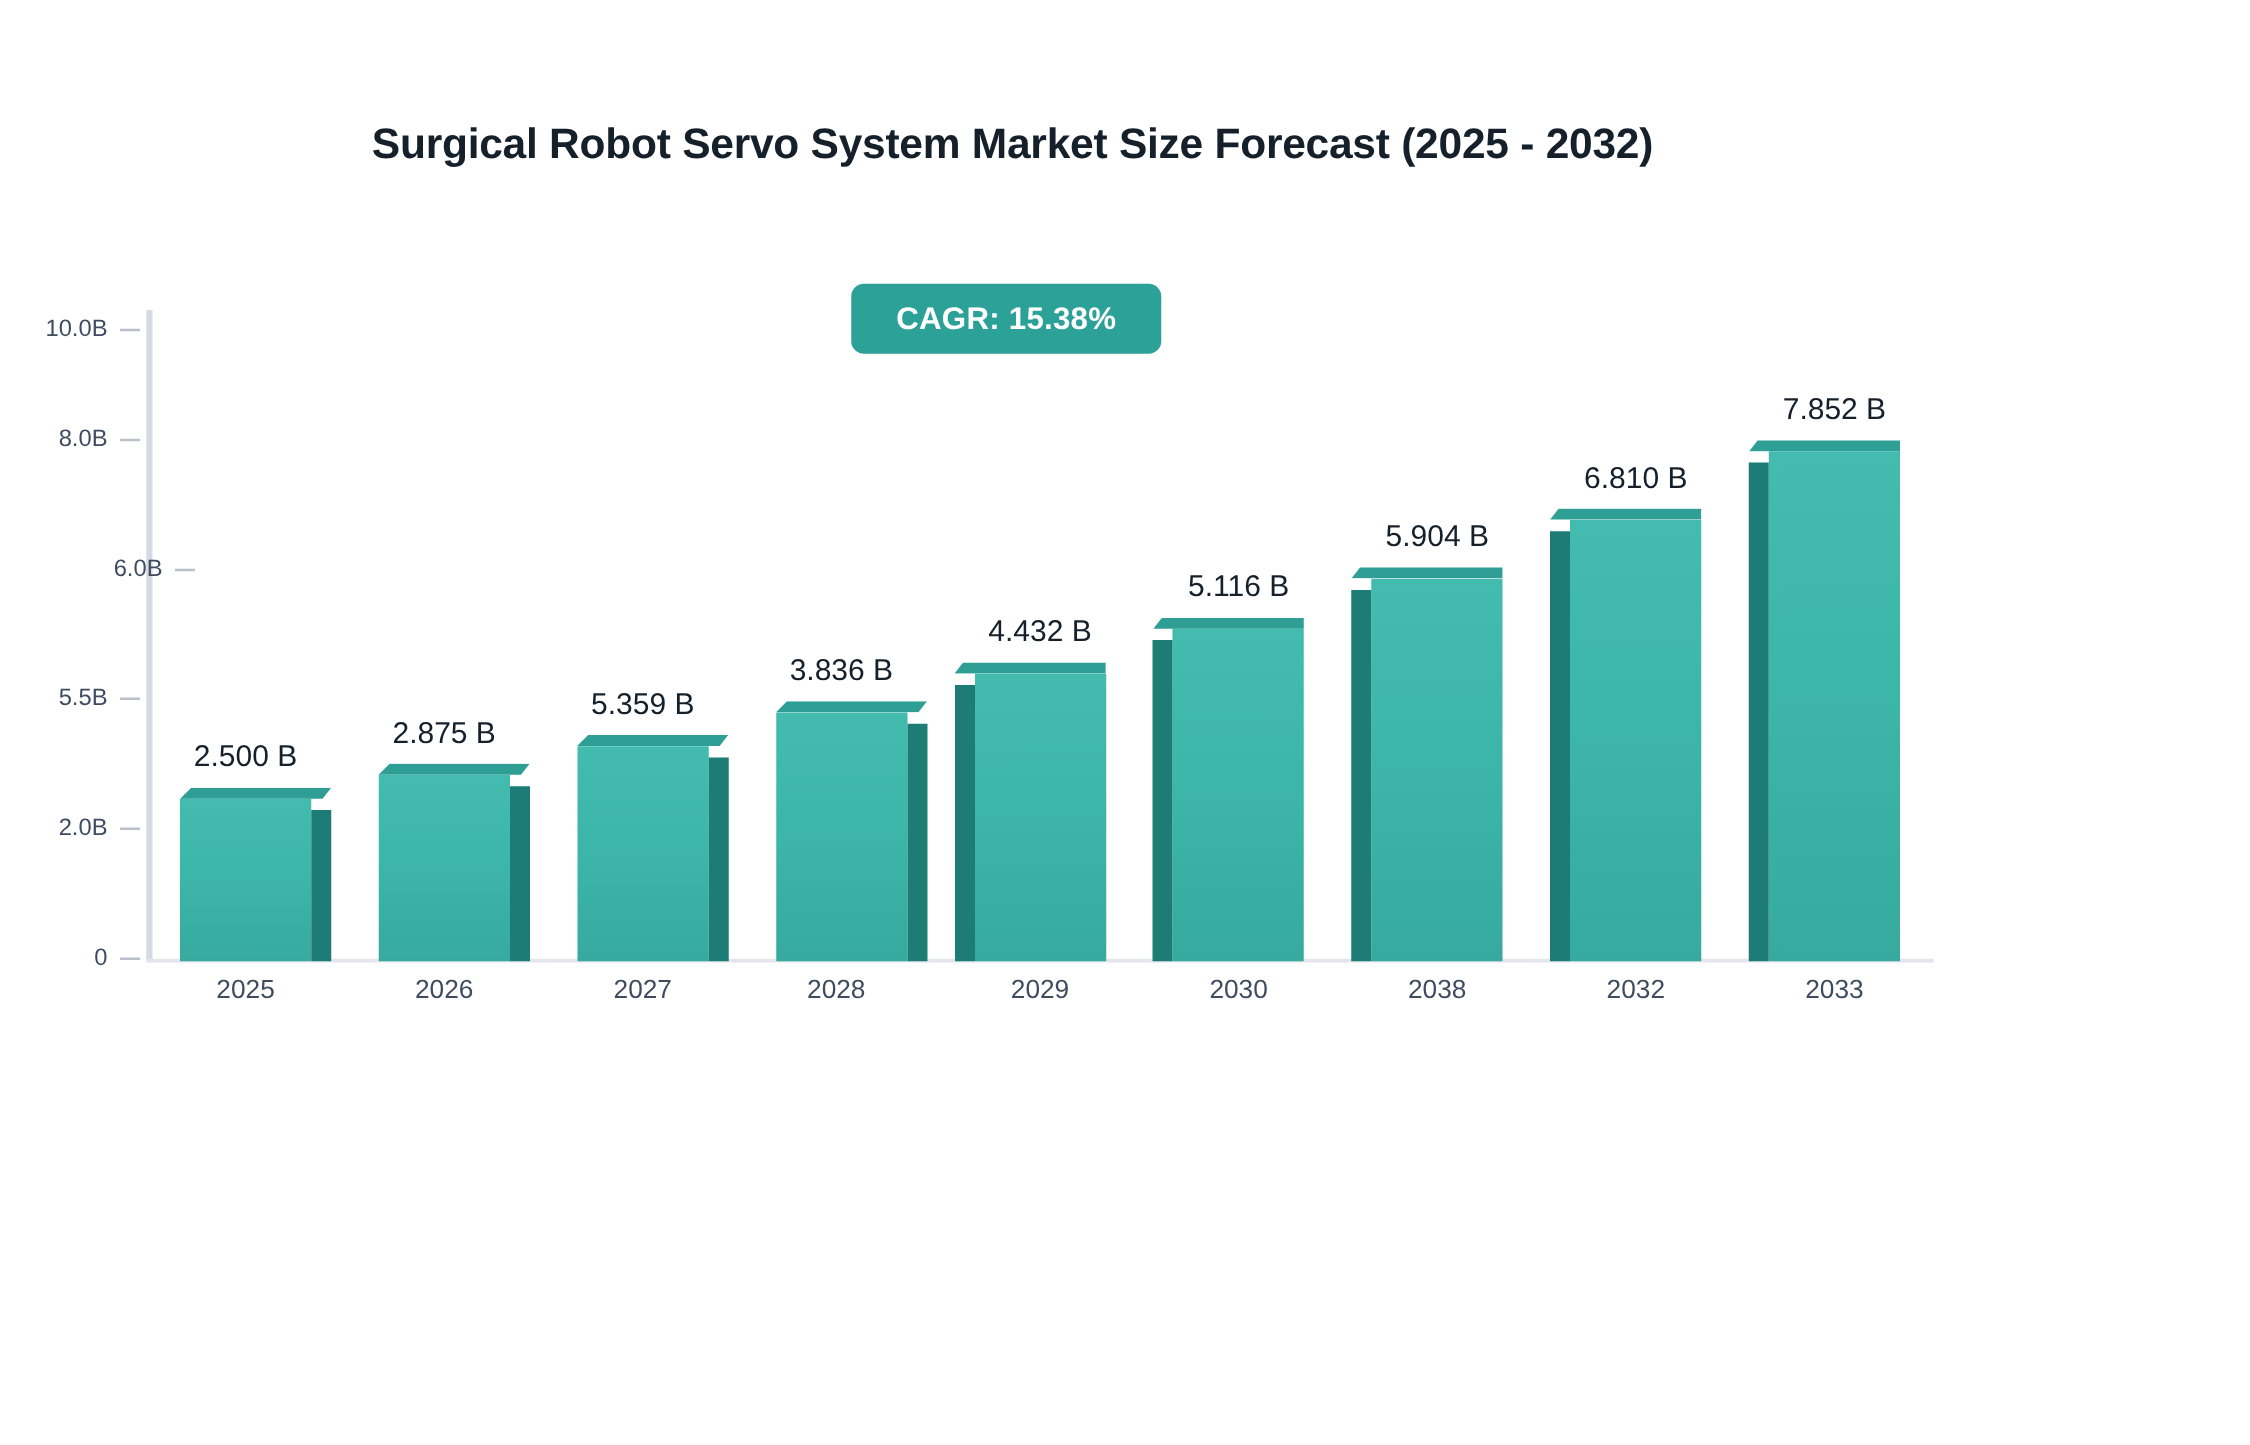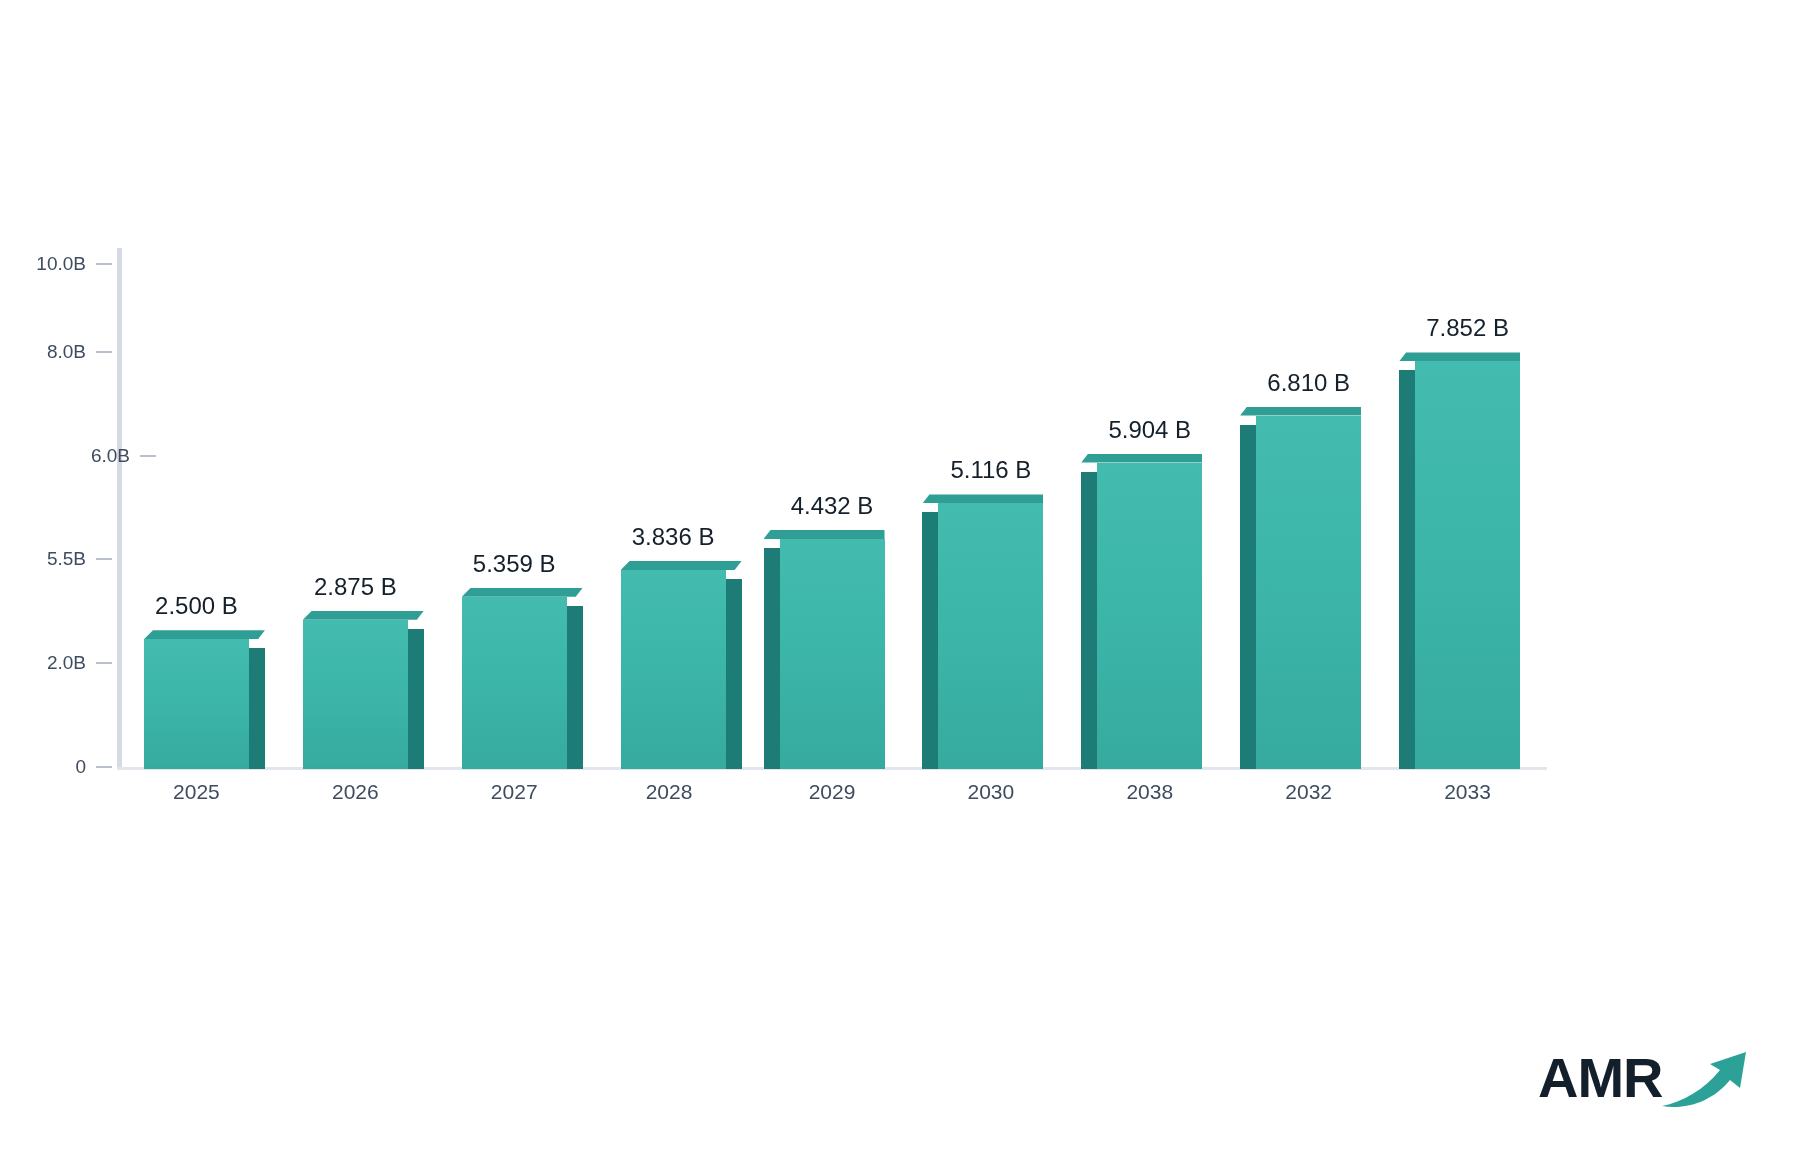--- a/index.html
+++ b/index.html
@@ -211,21 +211,23 @@
     bottom: 8px;
     width: 92px;
     height: 60px;
   }
 </style>
 </head>
 <body>
 
 <div id="chart-root">
 
-
+  <div class="chart-title">Surgical Robot Servo System Market Size Forecast (2025 - 2032)</div>
+
+  <div class="cagr-badge">CAGR: 15.38%</div>
 
   <div class="plot">
     <div class="y-axis-line"></div>
     <div class="x-axis-line"></div>
     <div id="y-ticks">
         <div class="y-tick" style="top: 519px;">
           <span class="tick-label">0</span>
           <span class="tick-mark"></span>
         </div>
         <div class="y-tick" style="top: 415.2px;">
@@ -329,20 +331,14 @@
         <div class="x-label" style="left: 434.222px;">2027</div>
         <div class="x-label" style="left: 589px;">2028</div>
         <div class="x-label" style="left: 752px;">2029</div>
         <div class="x-label" style="left: 910.889px;">2030</div>
         <div class="x-label" style="left: 1069.78px;">2038</div>
         <div class="x-label" style="left: 1228.67px;">2032</div>
         <div class="x-label" style="left: 1387.56px;">2033</div>
       </div>
   </div>
 
-  <div class="amr-logo">
-    <div class="amr-text">AMR</div>
-    <svg class="amr-arrow" viewBox="0 0 92 60">
-      <path d="M2 56 C 22 52, 44 40, 60 20 L 50 14 L 86 2 L 80 38 L 70 30 C 52 52, 26 60, 2 56 Z" fill="#2ba198"></path>
-    </svg>
-  </div>
 
 </div>
 
 </body></html>

